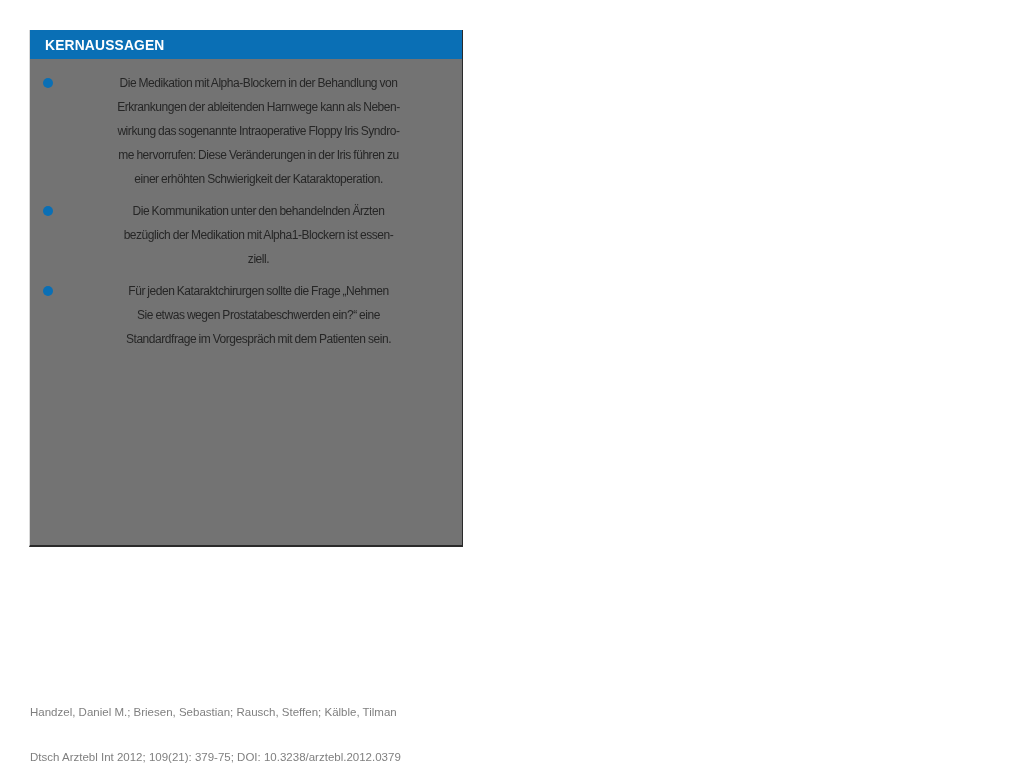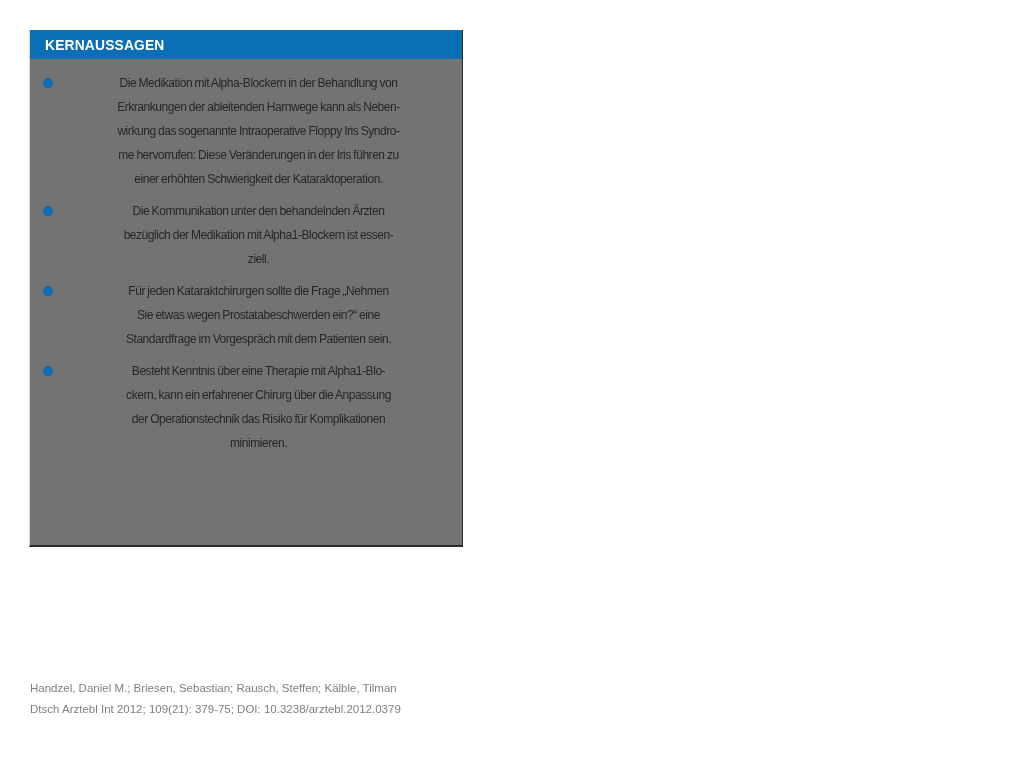--- a/index.html
+++ b/index.html
@@ -76,21 +76,21 @@
     }
     .citation {
       position: absolute;
       left: 30px;
       top: 678px;
       font-family: "Liberation Sans", sans-serif;
       font-size: 11.5px;
       line-height: 20.5px;
       color: #7f7f7f;
     }
-    .citation div { white-space: nowrap; }
+    .citation div { white-space: nowrap; margin-top: 24px; }
     .citation .cite-title {
       font-weight: bold;
       color: #6f6f6f;
     }
   </style>
 </head>
 <body>
 
 <div class="page">
 
@@ -112,27 +112,20 @@
         <span class="bullet-text">Die Kommunikation unter den behandelnden Ärzten
 bezüglich der Medikation mit Alpha1-Blockern ist essen-
 ziell.</span>
       </li>
       <li class="bullet">
         <span class="bullet-dot"></span>
         <span class="bullet-text">Für jeden Kataraktchirurgen sollte die Frage „Nehmen
 Sie etwas wegen Prostatabeschwerden ein?“ eine
 Standardfrage im Vorgespräch mit dem Patienten sein.</span>
       </li>
-      <li class="bullet">
-        <span class="bullet-dot"></span>
-        <span class="bullet-text">Besteht Kenntnis über eine Therapie mit Alpha1-Blo-
-ckern, kann ein erfahrener Chirurg über die Anpassung
-der Operationstechnik das Risiko für Komplikationen
-minimieren.</span>
-      </li>
     </ul>
   </div>
 
   <div class="citation">
     <div>Handzel, Daniel M.; Briesen, Sebastian; Rausch, Steffen; Kälble, Tilman</div>
     <div>Dtsch Arztebl Int 2012; 109(21): 379-75; DOI: 10.3238/arztebl.2012.0379</div>
   </div>
 
 </div>
 

